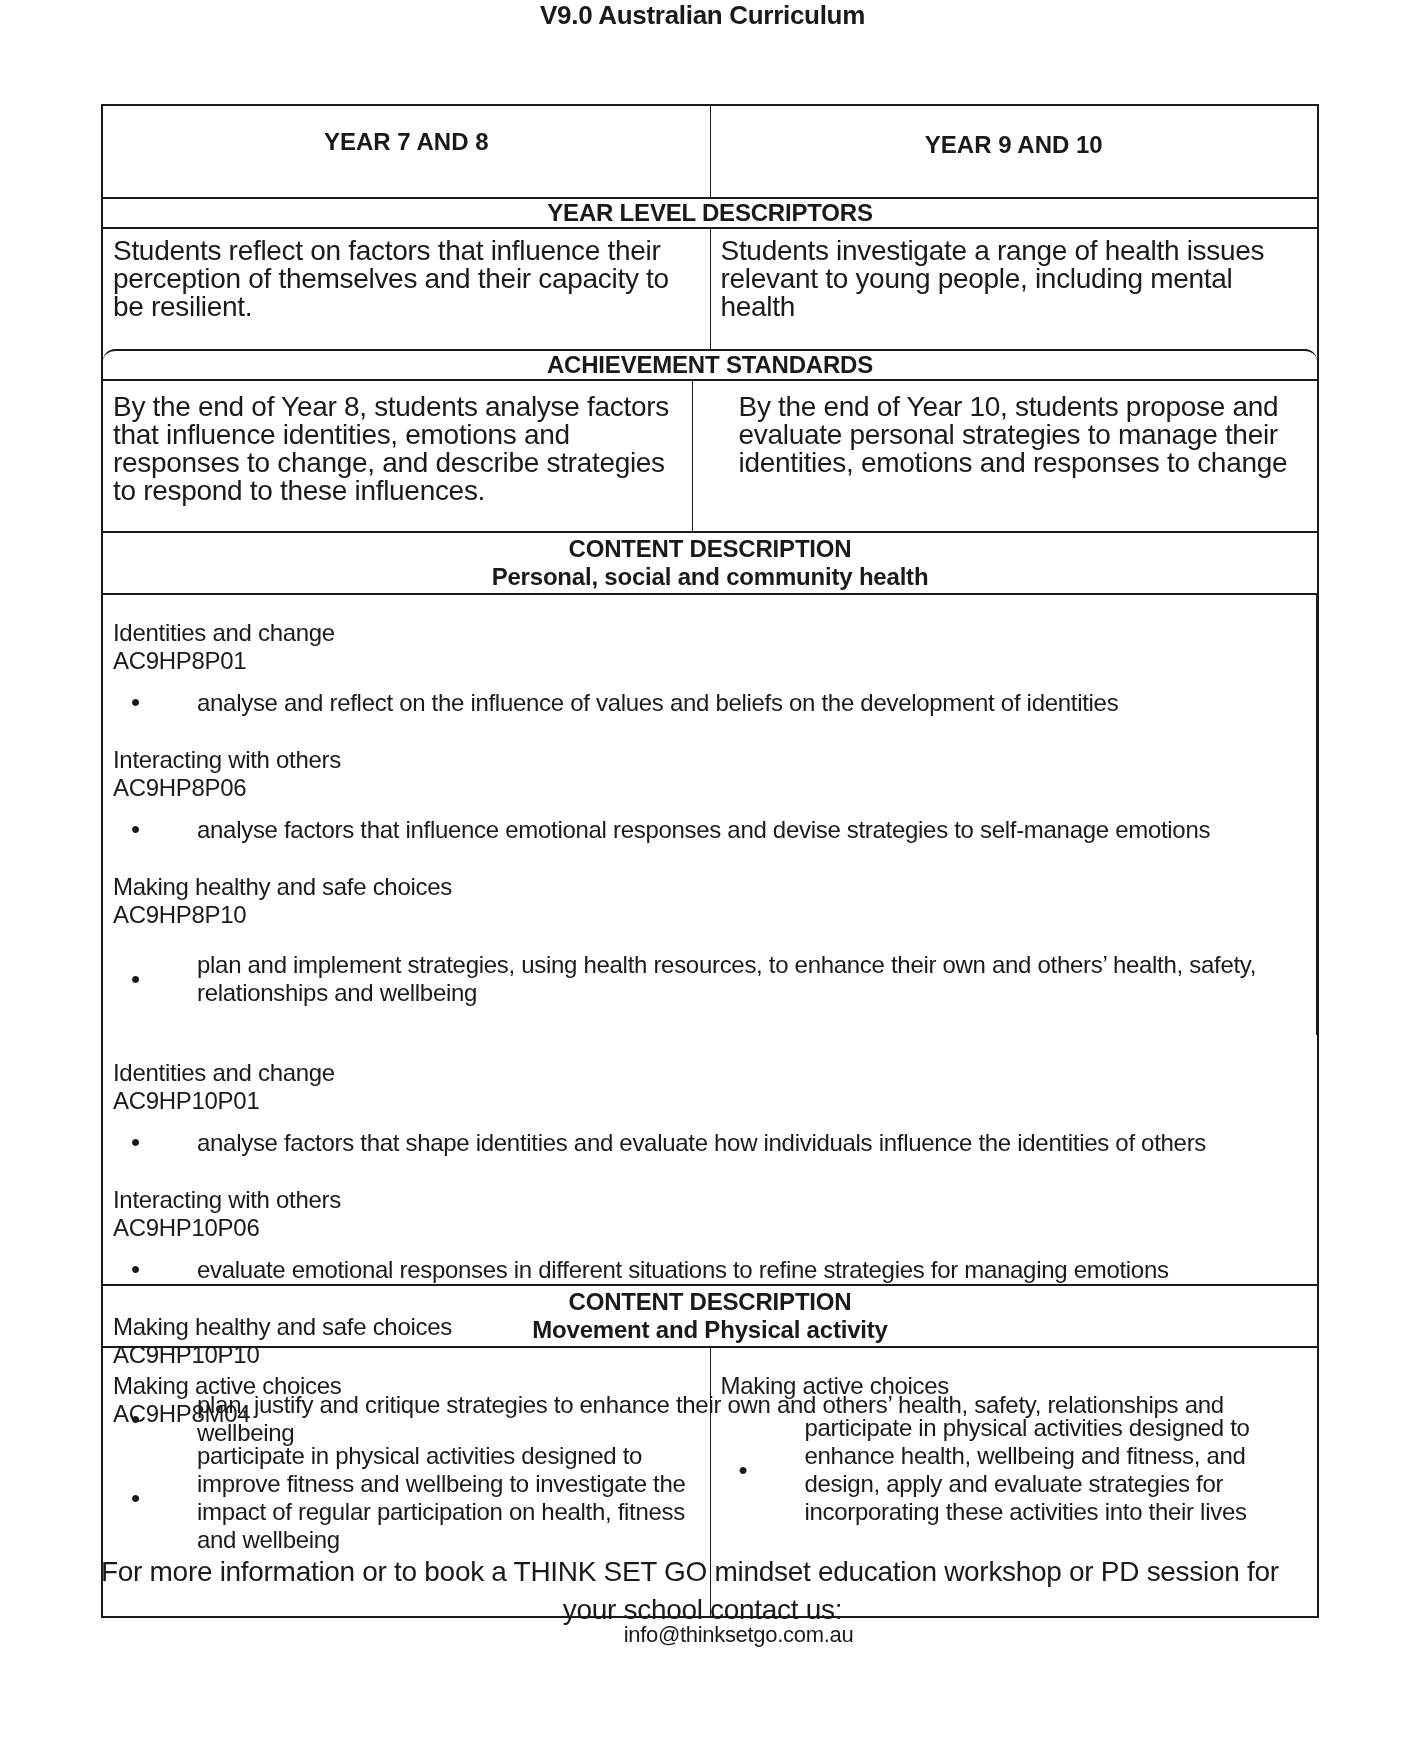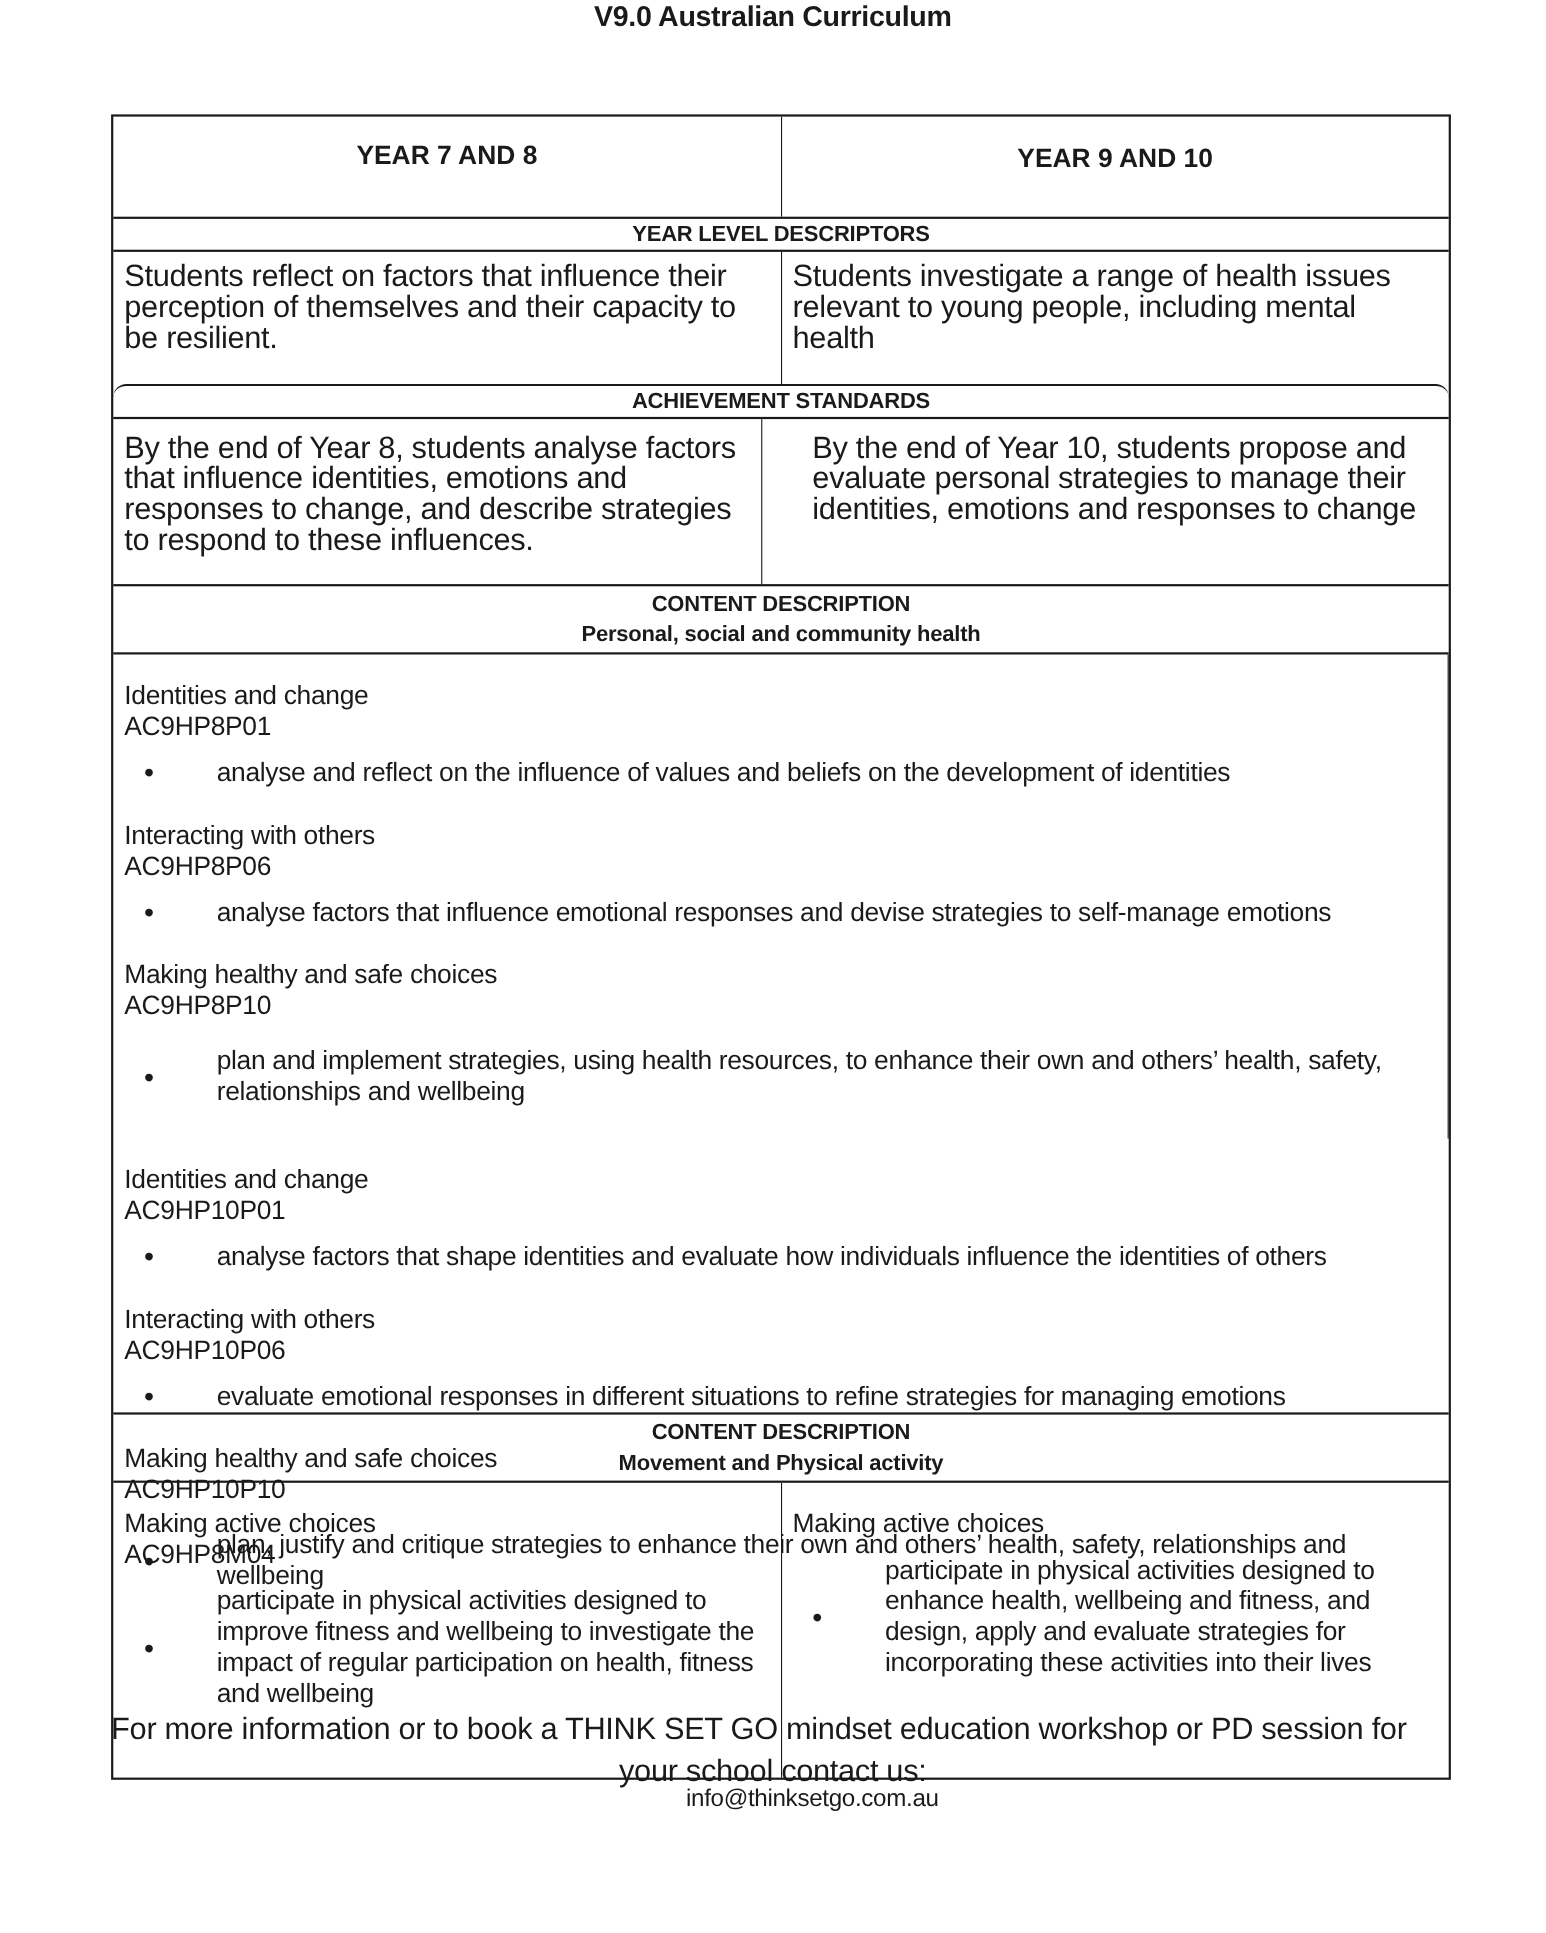--- a/index.html
+++ b/index.html
@@ -15,21 +15,21 @@
   }
   .table {
     position: absolute; left: 101px; top: 64px; width: 1218px;
     border: 2px solid #1a1a1a; box-sizing: border-box; margin-top: 40px;
   }
   .row { display: flex; border-top: 2px solid #1a1a1a; box-sizing: border-box; }
   .row.first { border-top: none; }
   .cell { flex: 1 1 0; box-sizing: border-box; padding: 0 10px; }
   .cell.left { border-right: 1.5px solid #1a1a1a; }
   .band {
-    text-align: center; font-weight: bold; font-size: 20px; line-height: 28px;
+    text-align: center; font-weight: bold; font-size: 24px; line-height: 28px;
     width: 100%; letter-spacing: -0.2px;
   }
   .hdr { font-weight: bold; font-size: 24px; text-align: center; }
   .body-text { font-size: 28px; line-height: 28px; letter-spacing: -0.3px; }
   .strand-title { font-size: 24px; line-height: 28px; letter-spacing: -0.3px; }
   .code { font-size: 24px; line-height: 28px; letter-spacing: -0.3px; }
   .bullet-row { display: flex; align-items: center; margin-top: 12px; }
   .bullet { width: 84px; flex: 0 0 84px; font-size: 26px; padding-left: 18px; box-sizing: border-box; }
   .bullet-text { font-size: 24px; line-height: 28px; letter-spacing: -0.3px; }
   .block { margin-bottom: 28px; }

